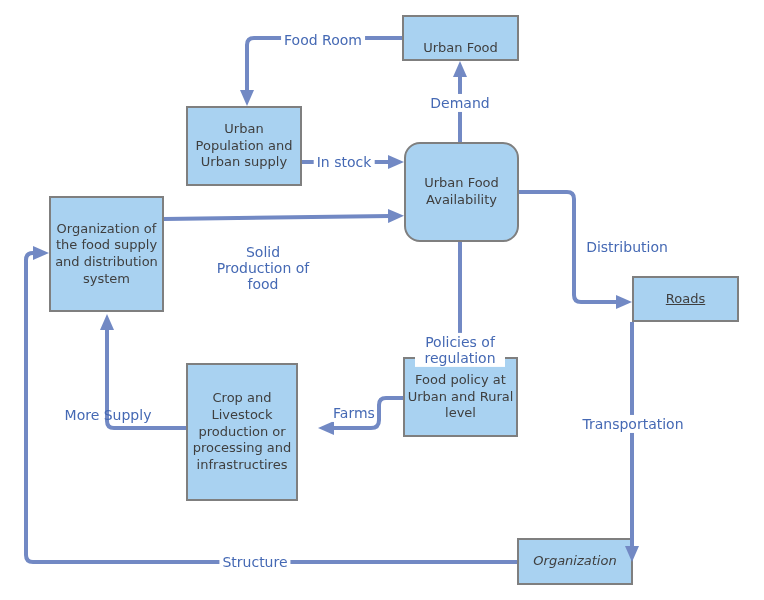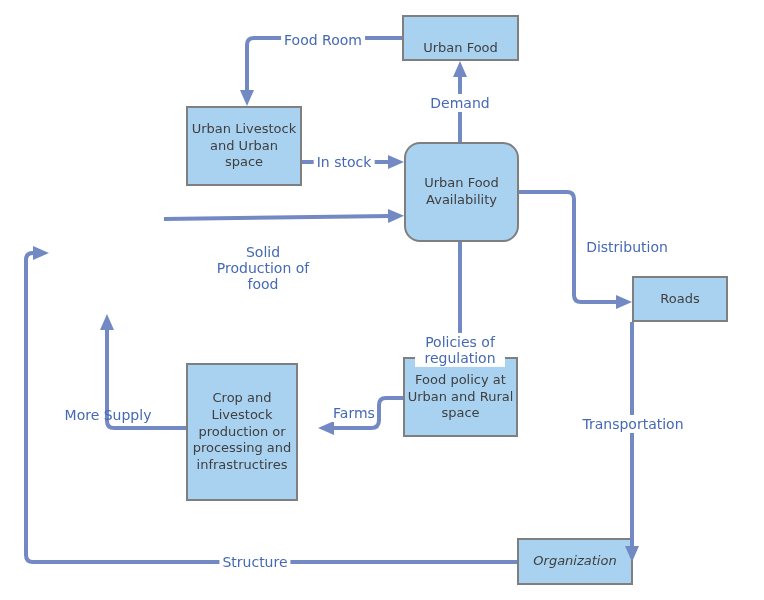--- a/index.html
+++ b/index.html
@@ -60,30 +60,33 @@
     <path class="edge" d="M403,398 L386,398 Q379,398 379,405 L379,420 Q379,428 371,428 L332,428" marker-end="url(#arrow)"></path>
     <path class="edge" d="M186,428 L114,428 Q107,428 107,421 L107,328" marker-end="url(#arrow)"></path>
     <path class="edge" d="M632,322 L632,548" marker-end="url(#arrow)"></path>
     <path class="edge" d="M517,562 L33,562 Q26,562 26,555 L26,260 Q26,253 33,253 L35,253" marker-end="url(#arrow)"></path>
   </svg>
 
   <div class="node" style="left:402px;top:15px;width:117px;height:46px;align-items:flex-end;">
     <span>Urban Food</span>
   </div>
   <div class="node" style="left:186px;top:106px;width:116px;height:80px;">
-    <span>Urban Livestock and Urban space</span>
+    <span>Urban Population and Urban supply</span>
   </div>
   <div class="node" style="left:404px;top:142px;width:115px;height:100px;border-radius:16px;">
     <span>Urban Food Availability</span>
   </div>
-  <div class="node" style="left:632px;top:276px;width:96px;height:46px;">
+  <div class="node" style="left:49px;top:196px;width:115px;height:116px;">
+    <span>Organization of the food supply and distribution system</span>
+  </div>
+  <div class="node" style="left:632px;top:276px;width:107px;height:46px;text-decoration:underline;">
     <span>Roads</span>
   </div>
   <div class="node" style="left:403px;top:357px;width:115px;height:80px;">
-    <span>Food policy at Urban and Rural space</span>
+    <span>Food policy at Urban and Rural level</span>
   </div>
   <div class="node" style="left:186px;top:363px;width:112px;height:138px;">
     <span>Crop and Livestock production or processing and infrastructires</span>
   </div>
   <div class="node" style="left:517px;top:538px;width:116px;height:47px;font-style:italic;">
     <span>Organization</span>
   </div>
 
   <div class="edge-label" style="left:323px;top:40px;">Food Room</div>
   <div class="edge-label" style="left:460px;top:103px;">Demand</div>

